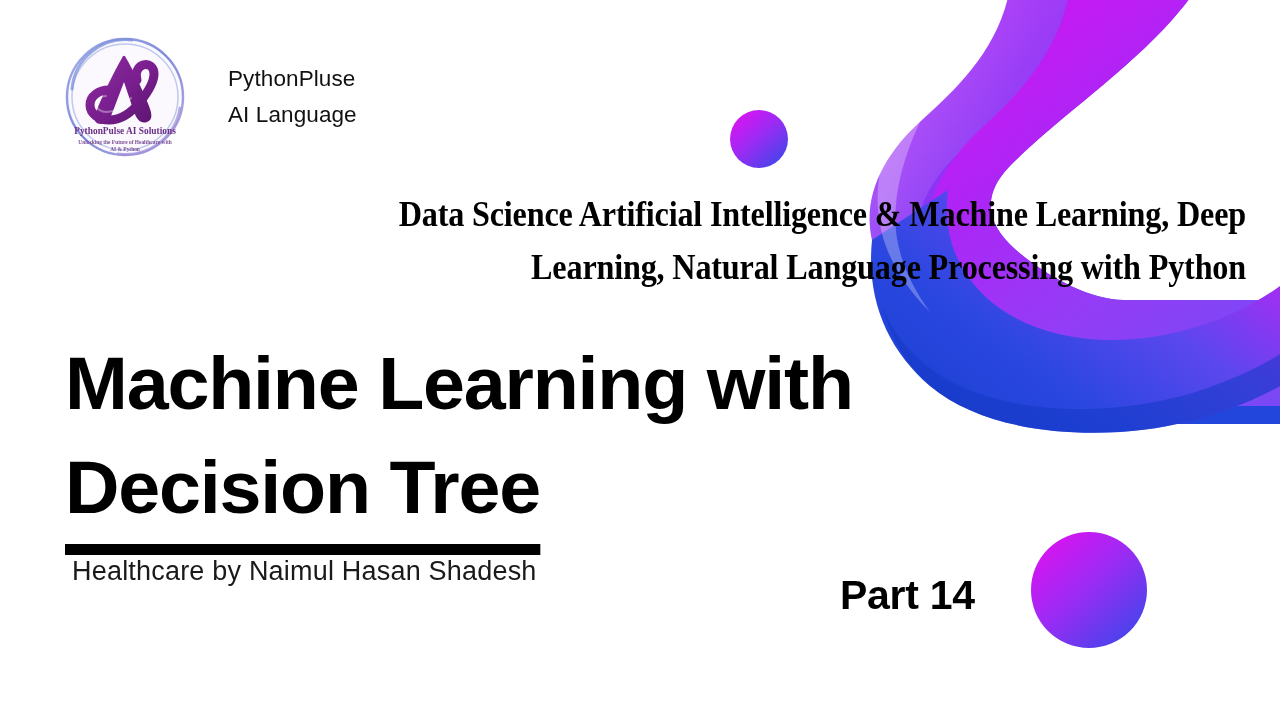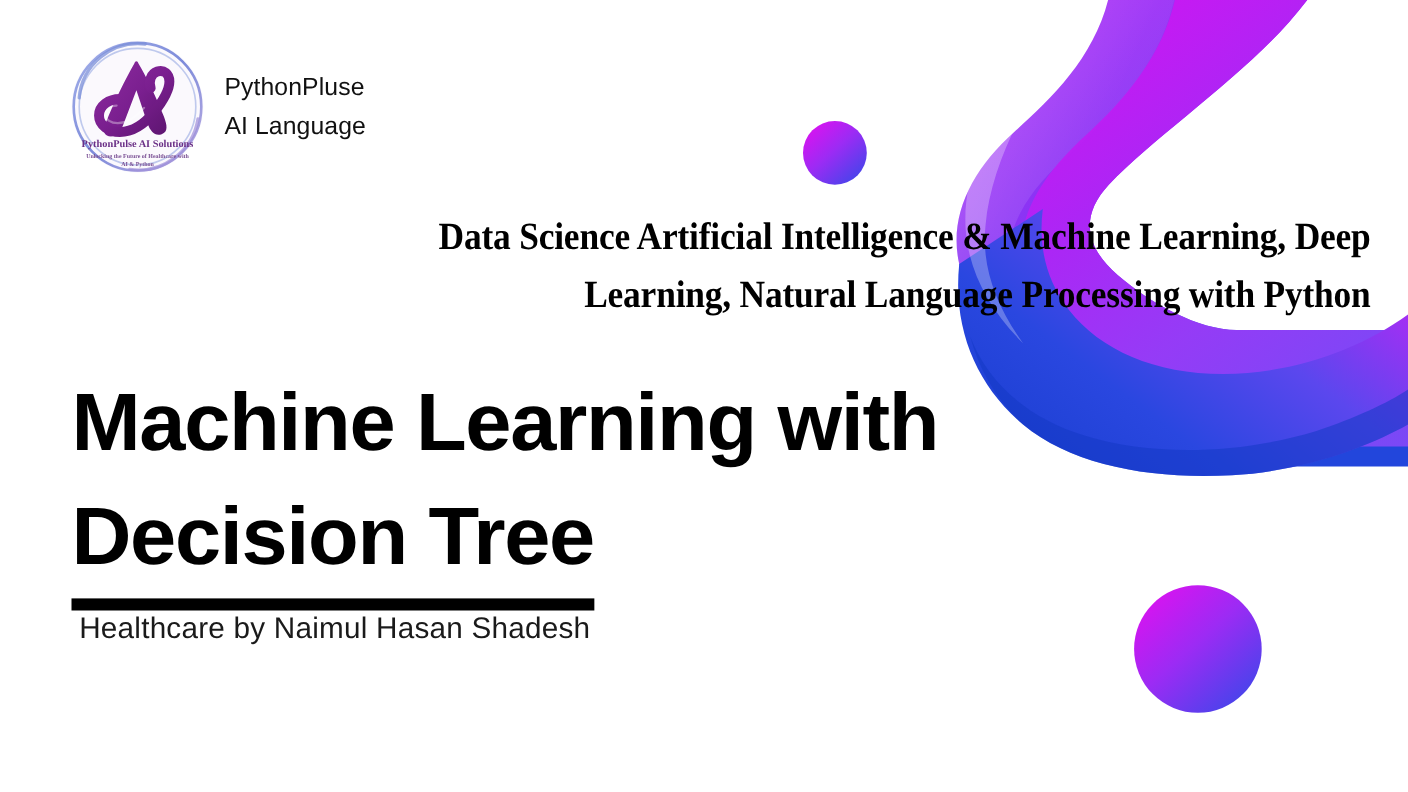--- a/index.html
+++ b/index.html
@@ -47,21 +47,21 @@
     height: 126px;
     flex: 0 0 126px;
     text-decoration: underline;
   }
   .brand-logo svg {
     display: block;
     width: 126px;
     height: 126px;
   }
   .brand-text {
-    margin-left: 16px;
+    margin-left: 40px;
     color: #111111;
     font-size: 22.5px;
     line-height: 1.58;
     letter-spacing: .1px;
     font-weight: 400;
   }
   .brand-text div { white-space: nowrap; }
 
   
   .course-line {
@@ -276,14 +276,15 @@
   <div class="course-line l1">Data Science Artificial Intelligence &amp; Machine Learning, Deep</div>
   <div class="course-line l2">Learning, Natural Language Processing with Python</div>
 
   <div class="title">
     <span class="title-line">Machine Learning with</span>
     <span class="title-line underlined">Decision Tree</span>
   </div>
 
   <div class="presenter">Healthcare by Naimul Hasan Shadesh</div>
 
+  <div class="part">Part 14</div>
 
 </div>
 
 </body></html>

